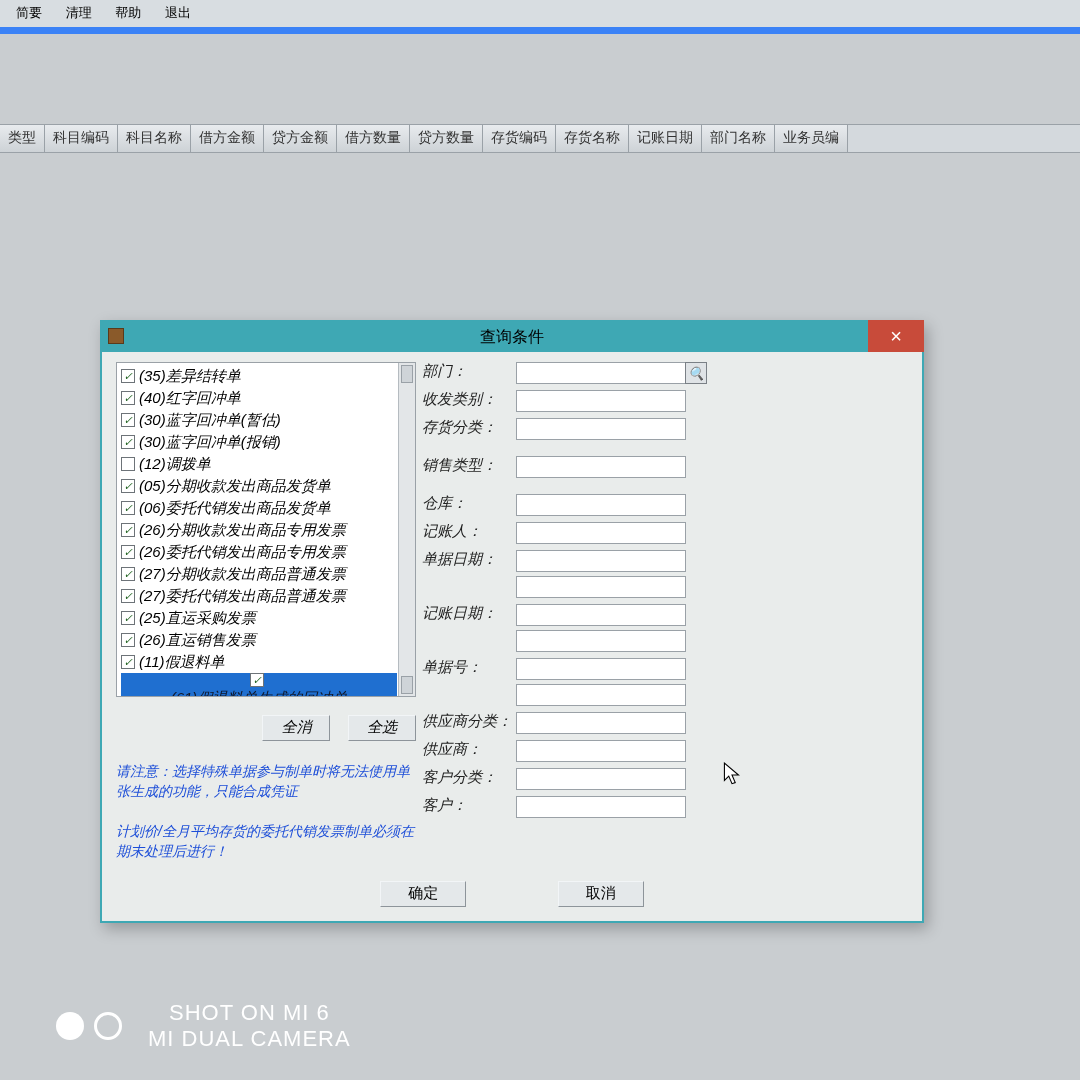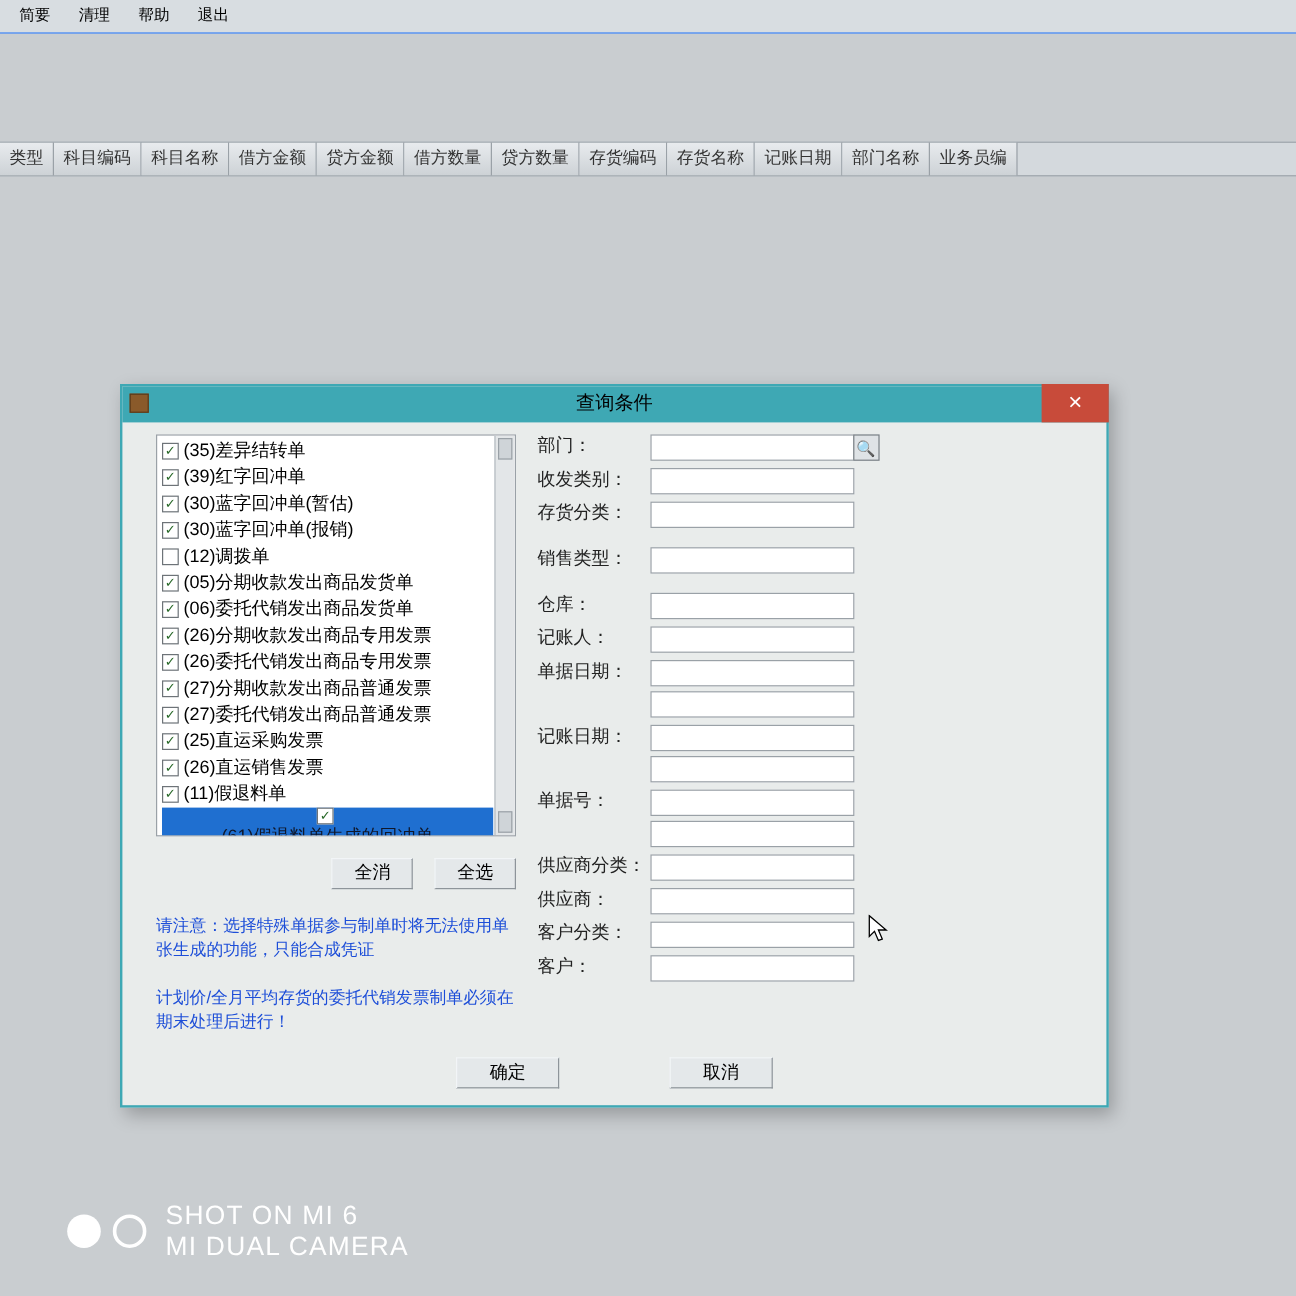--- a/index.html
+++ b/index.html
@@ -7,21 +7,21 @@
   body {
     font-family: "Microsoft YaHei", "SimSun", Arial, sans-serif;
     font-size: 13px;
     background: #c9cdd0;
     color: #000;
   }
 
   
   .menubar {
     background: #d8dde1;
-    border-bottom: 1px solid #3b82f6;
+    border-bottom: 7px solid #3b82f6;
     padding: 2px 6px 3px 6px;
   }
   .menubar span {
     display:inline-block;
     padding: 2px 10px;
   }
 
   
   .column-strip-wrap {
     margin-top: 90px;
@@ -67,22 +67,23 @@
   .close-btn{
     position:absolute; right:-2px; top:-2px;
     width:56px; height:32px;
     background:#c84b3a;
     color:#fff;
     font-size:20px; line-height:32px; text-align:center;
   }
 
   .dialog-body{
     display:flex;
-    padding:10px 14px 14px 28px;
-    gap:18px;
+    padding:10px 14px 14px 14px;
+    gap:6px;
+    font-style:italic;
   }
 
   
   .checklist-wrap{ width:300px; }
   .checklist{
     border:1px solid #9aa1a7;
     background:#fff;
     height:335px;
     overflow:hidden;
     position:relative;
@@ -166,23 +167,23 @@
 
   .dlg-actions{
     text-align:center;
     padding:6px 0 14px 0;
   }
   .dlg-actions .winbtn{ min-width:86px; margin: 0 44px; }
 
   
   .wm{
     position:absolute; left:56px; bottom:28px;
-    display:flex; align-items:center; gap:16px;
+    display:flex; align-items:center; gap:26px;
     color:#fff; font-family: Arial, sans-serif;
-    font-weight:300; letter-spacing:1px;
+    font-weight:300; letter-spacing:1px;text-align:center;
   }
   .wm .dots{ display:flex; gap:10px; }
   .wm .d{ width:28px; height:28px; border-radius:50%; }
   .wm .d.f{ background:#fff; }
   .wm .d.o{ border:3px solid #fff; }
   .wm .txt{ font-size:22px; line-height:26px; }
 
   .cursor{
     position:absolute;
     left:723px; top:762px;
@@ -229,21 +230,21 @@
 
     <div class="checklist-wrap">
       <div class="checklist">
         <ul id="cl">
             <li>
               <span class="cb checked"></span>
               <span>(35)差异结转单</span>
             </li>
             <li>
               <span class="cb checked"></span>
-              <span>(39)红字回冲单</span>
+              <span>(40)红字回冲单</span>
             </li>
             <li>
               <span class="cb checked"></span>
               <span>(30)蓝字回冲单(暂估)</span>
             </li>
             <li>
               <span class="cb checked"></span>
               <span>(30)蓝字回冲单(报销)</span>
             </li>
             <li>

